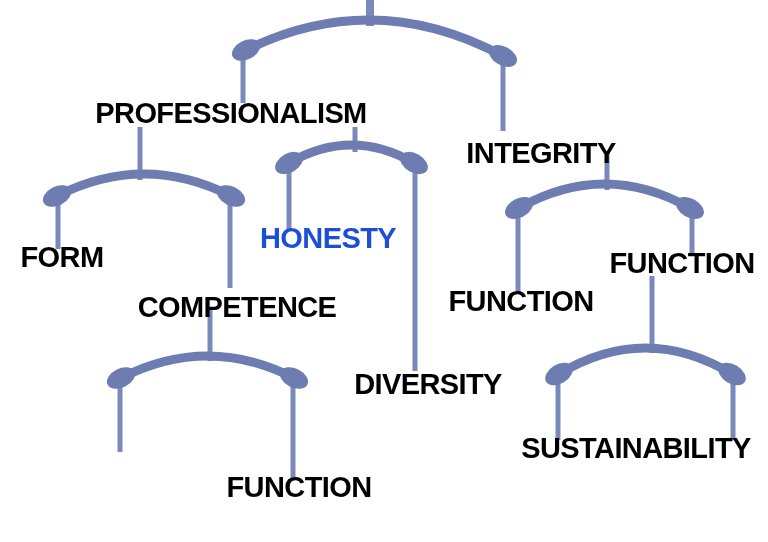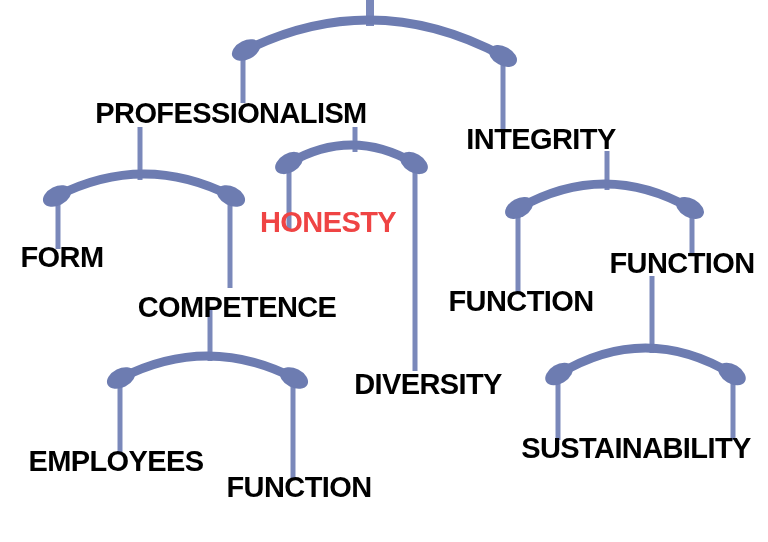--- a/index.html
+++ b/index.html
@@ -66,24 +66,23 @@
         <ellipse cx="519" cy="208" rx="15" ry="9.5" transform="rotate(-29.31000707091613 519 208)" fill="#6d7cb1"></ellipse>
         <ellipse cx="690" cy="208" rx="15" ry="9.5" transform="rotate(29.31000707091613 690 208)" fill="#6d7cb1"></ellipse>
         <path d="M 559 374 Q 645.5 322 732 374" fill="none" stroke="#6d7cb1" stroke-width="9" stroke-linecap="round"></path>
         <ellipse cx="559" cy="374" rx="15" ry="9.5" transform="rotate(-31.012436027168484 559 374)" fill="#6d7cb1"></ellipse>
         <ellipse cx="732" cy="374" rx="15" ry="9.5" transform="rotate(31.012436027168484 732 374)" fill="#6d7cb1"></ellipse>
       </g>
   </svg>
 
   <div class="labels-layer">
     <div class="node" style="left: 231px; top: 99px; color: rgb(0, 0, 0);">PROFESSIONALISM</div>
-    <div class="node" style="left: 541px; top: 125px; color: rgb(0, 0, 0);">INTEGRITY</div>
+    <div class="node" style="left: 541px; top: 139px; color: rgb(0, 0, 0);">INTEGRITY</div>
     <div class="node" style="left: 62px; top: 243px; color: rgb(0, 0, 0);">FORM</div>
-    <div class="node" style="left: 328px; top: 208px; color: #ef4444;">HONESTY</div>
+    <div class="node" style="left: 328px; top: 224px; color: #1d4ed8;">HONESTY</div>
     <div class="node" style="left: 237px; top: 293px; color: rgb(0, 0, 0);">COMPETENCE</div>
     <div class="node" style="left: 428px; top: 362px; color: rgb(0, 0, 0); margin-top: 8px;">DIVERSITY</div>
-    <div class="node" style="left: 116px; top: 447px; color: rgb(0, 0, 0);">EMPLOYEES</div>
     <div class="node" style="left: 299px; top: 473px; color: rgb(0, 0, 0);">FUNCTION</div>
     <div class="node" style="left: 521px; top: 287px; color: rgb(0, 0, 0);">FUNCTION</div>
     <div class="node" style="left: 682px; top: 249px; color: rgb(0, 0, 0);">FUNCTION</div>
     <div class="node" style="left: 636px; top: 434px; color: rgb(0, 0, 0);">SUSTAINABILITY</div>
   </div>
 </div>
 
 </body></html>

